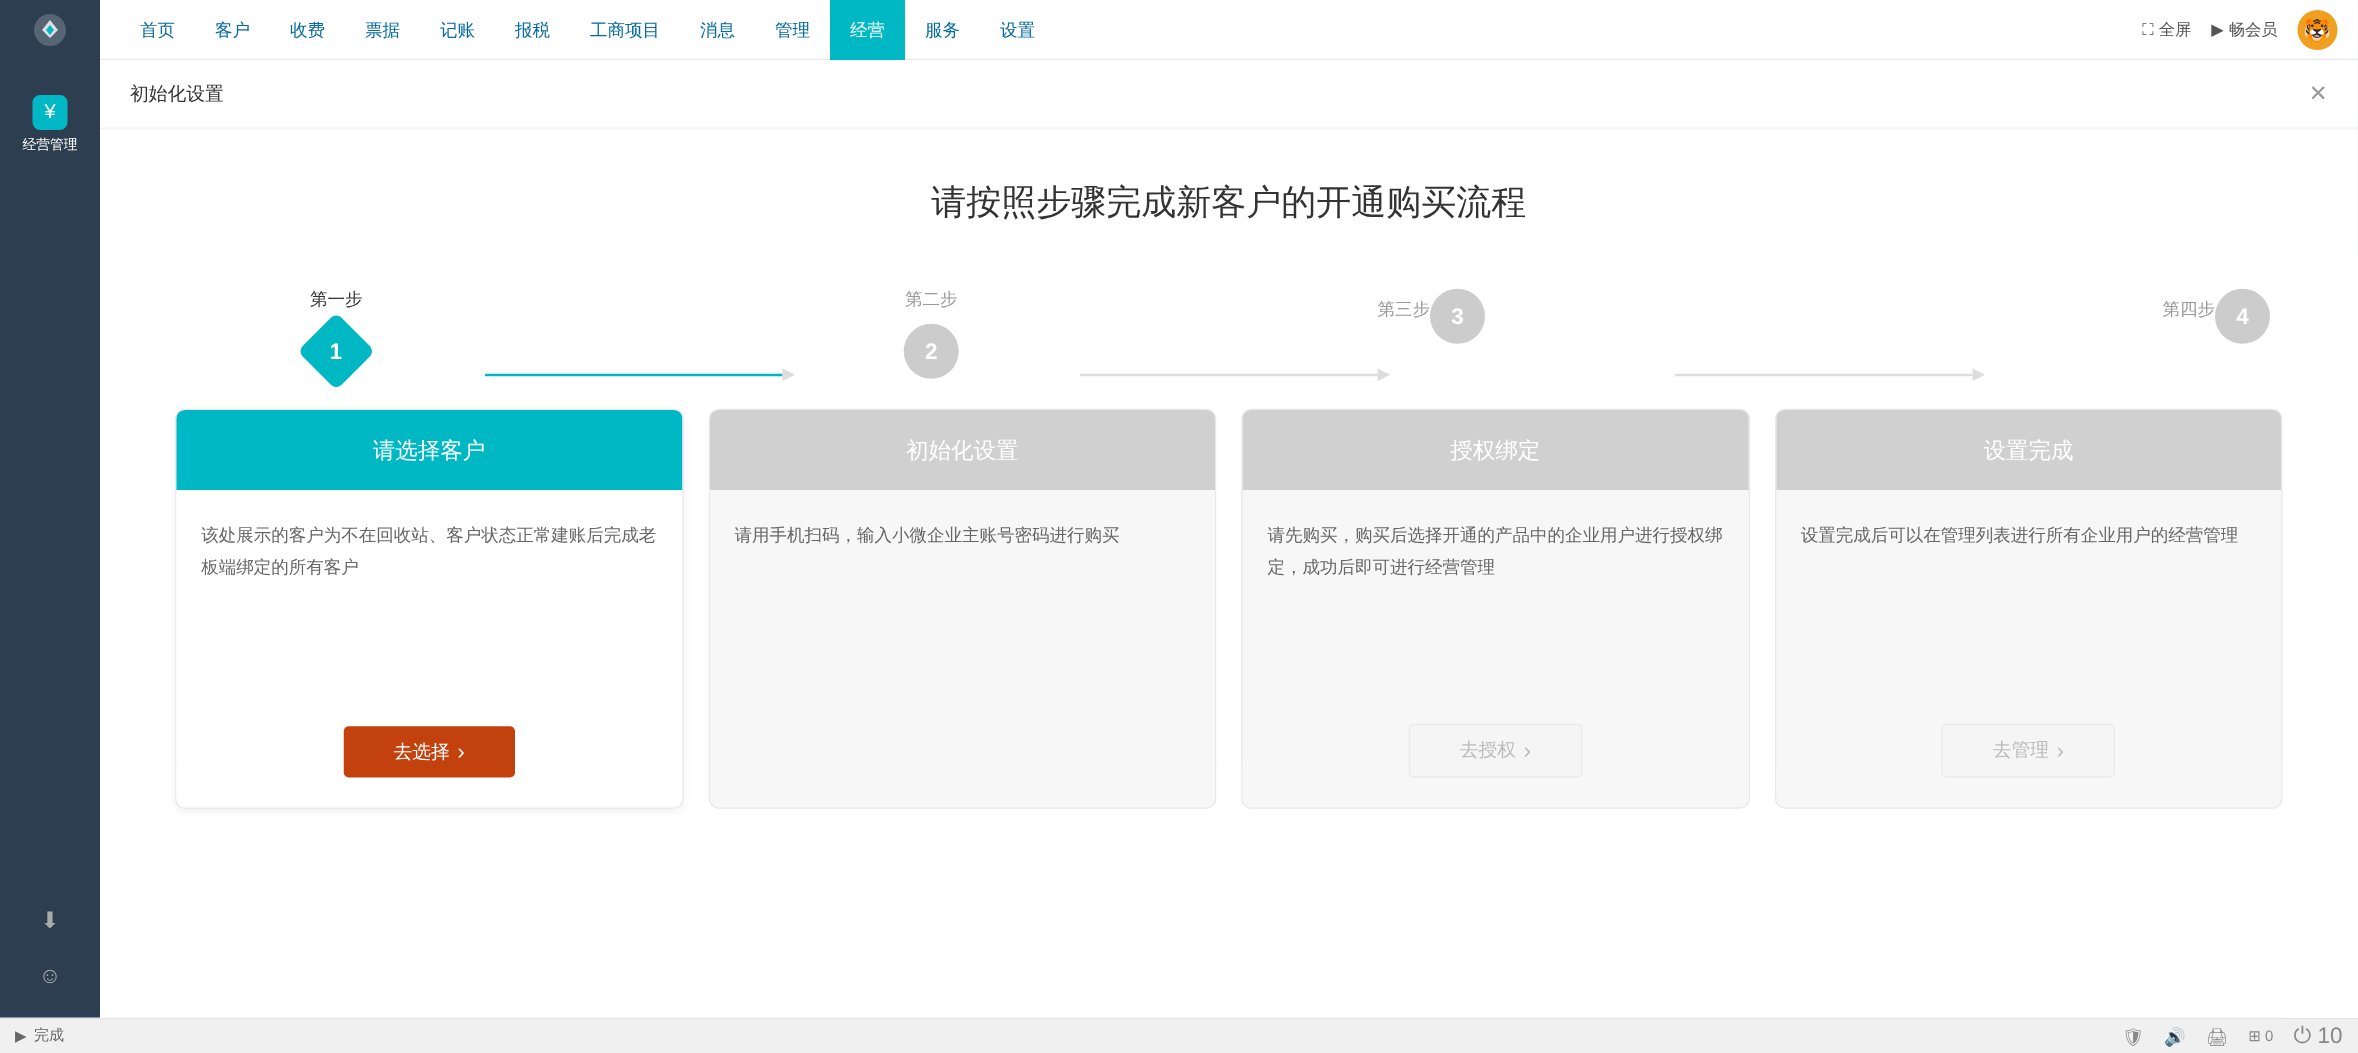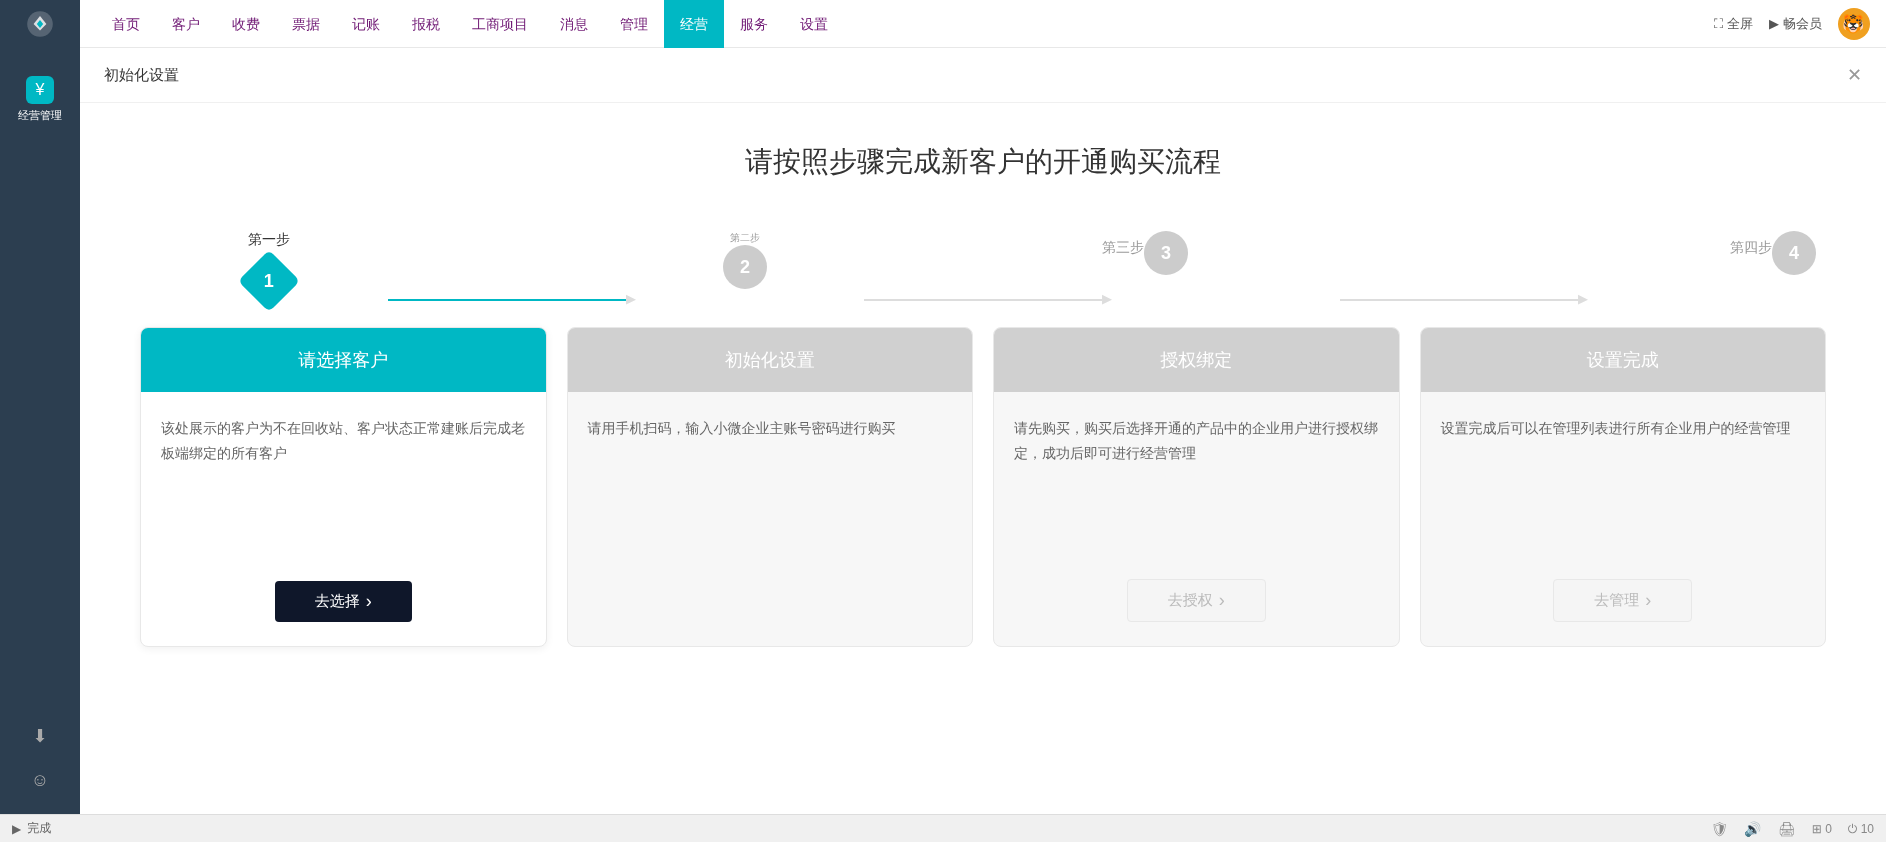--- a/index.html
+++ b/index.html
@@ -5,21 +5,21 @@
     * { box-sizing: border-box; margin: 0; padding: 0; }
     body { font-family: "Microsoft YaHei", "PingFang SC", sans-serif; background: #f0f2f5; width: 1886px; min-height: 842px; overflow: hidden; }
 
     
     .top-nav {
       display: flex; align-items: center; background: #fff; height: 48px;
       padding: 0 16px; border-bottom: 1px solid #e8e8e8; position: fixed; top: 0; left: 80px; right: 0; z-index: 100;
     }
     .nav-logo { width: 80px; height: 48px; background: #2c3e50; display: flex; align-items: center; justify-content: center; position: fixed; top: 0; left: 0; z-index: 101; }
     .nav-logo svg { width: 32px; height: 32px; }
-    .nav-item { padding: 0 16px; height: 48px; line-height: 48px; font-size: 14px; color: #701a75; cursor: pointer; white-space: nowrap; }
+    .nav-item { padding: 0 16px; height: 48px; line-height: 48px; font-size: 14px; color: #0369a1; cursor: pointer; white-space: nowrap; }
     .nav-item.active { background: #00b8c4; color: #fff; }
     .nav-right { margin-left: auto; display: flex; align-items: center; gap: 16px; }
     .nav-right-btn { font-size: 13px; color: #555; cursor: pointer; display: flex; align-items: center; gap: 4px; }
     .avatar { width: 32px; height: 32px; border-radius: 50%; background: #f0a020; display: flex; align-items: center; justify-content: center; }
 
     
     .sidebar {
       position: fixed; top: 48px; left: 0; width: 80px; bottom: 28px;
       background: #2c3e50; display: flex; flex-direction: column; align-items: center; padding: 16px 0;
       z-index: 99;
@@ -65,21 +65,21 @@
     .card-header.gray { background: #d0d0d0; color: #fff; }
 
     .card-body { padding: 24px 20px; flex: 1; font-size: 14px; color: #666; line-height: 1.8; }
 
     .card-footer { padding: 16px 20px 24px; display: flex; justify-content: center; }
 
     .action-btn {
       padding: 10px 40px; border-radius: 4px; font-size: 15px; cursor: pointer;
       border: none; display: flex; align-items: center; gap: 6px;
     }
-    .action-btn.teal { background: #0f172a; color: #fff; }
+    .action-btn.teal { background: #c2410c; color: #fff; }
     .action-btn.disabled { background: #f5f5f5; color: #bbb; border: 1px solid #e8e8e8; cursor: default; }
 
     
     .status-bar {
       position: fixed; bottom: 0; left: 0; right: 0; height: 28px;
       background: #f0f0f0; border-top: 1px solid #ddd;
       display: flex; align-items: center; padding: 0 12px;
       font-size: 12px; color: #666;
     }
     .status-bar-right { margin-left: auto; display: flex; align-items: center; gap: 16px; }
@@ -152,21 +152,21 @@
         <div style="width:44px; height:44px; background:#00b8c4; transform:rotate(45deg); border-radius:6px; display:flex; align-items:center; justify-content:center; position:relative; z-index:2;">
           <span style="transform:rotate(-45deg); color:#fff; font-size:18px; font-weight:bold;">1</span>
         </div>
       </div>
 
       <div style="flex:1; height:2px; background:#00b8c4; margin-top:68px; position:relative;">
         <span style="position:absolute; right:-10px; top:-8px; color:#ddd; font-size:13px;">▶</span>
       </div>
 
       <div style="display:flex; flex-direction:column; align-items:center; flex:1;">
-        <span style="font-size:10px; color:#999; ">第二步</span>
+        <span style="font-size:14px; color:#999; margin-bottom:10px;">第二步</span>
         <div style="width:44px; height:44px; background:#ccc; border-radius:50%; display:flex; align-items:center; justify-content:center; position:relative; z-index:2;">
           <span style="color:#fff; font-size:18px; font-weight:bold;">2</span>
         </div>
       </div>
 
       <div style="flex:1; height:2px; background:#ddd; margin-top:68px; position:relative;">
         <span style="position:absolute; right:-10px; top:-8px; color:#ddd; font-size:13px;">▶</span>
       </div>
 
       <div style="display:flex; flex-direction:row; align-items:center; flex:1;">
@@ -251,15 +251,15 @@
 </div>
 
 <div class="status-bar">
   <span style="margin-right:6px;">▶</span>
   <span>完成</span>
   <div class="status-bar-right">
     <span class="status-icon">🛡</span>
     <span class="status-icon">🔊</span>
     <span class="status-icon">🖨</span>
     <span class="status-icon" style="font-size:12px;">⊞ 0</span>
-    <span class="status-icon" style="font-size:12px;">⏻ 10</span>
+    <span class="status-icon" style="font-size:18px;">⏻ 10</span>
   </div>
 </div>
 
 </body></html>

